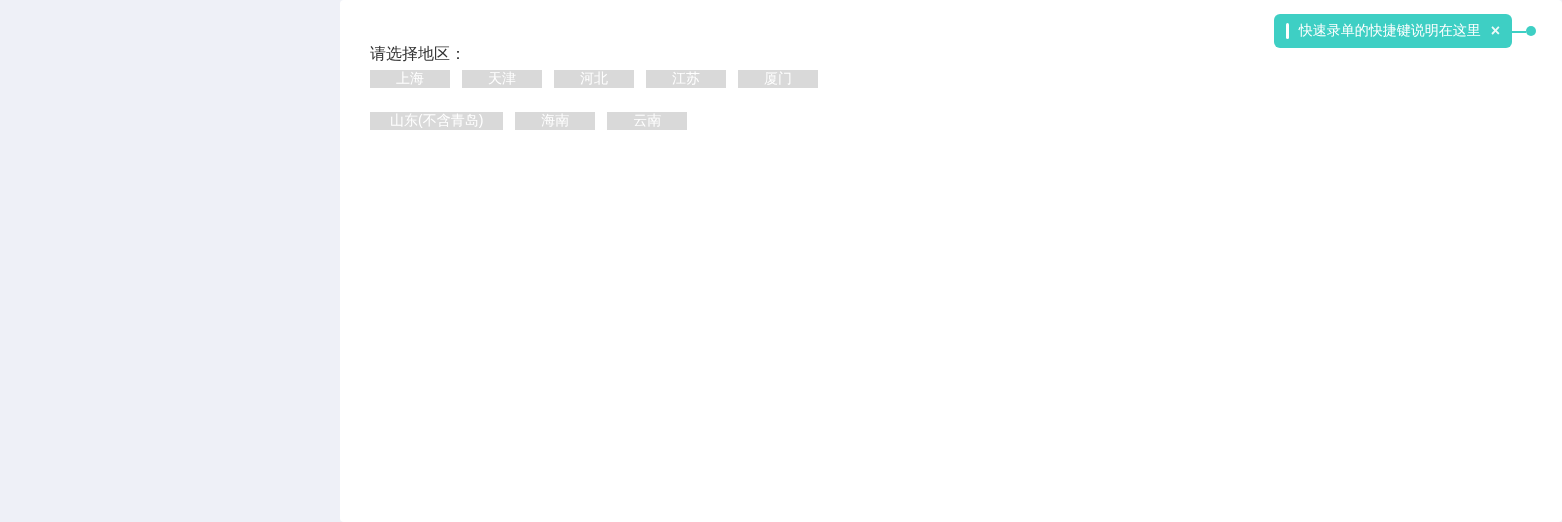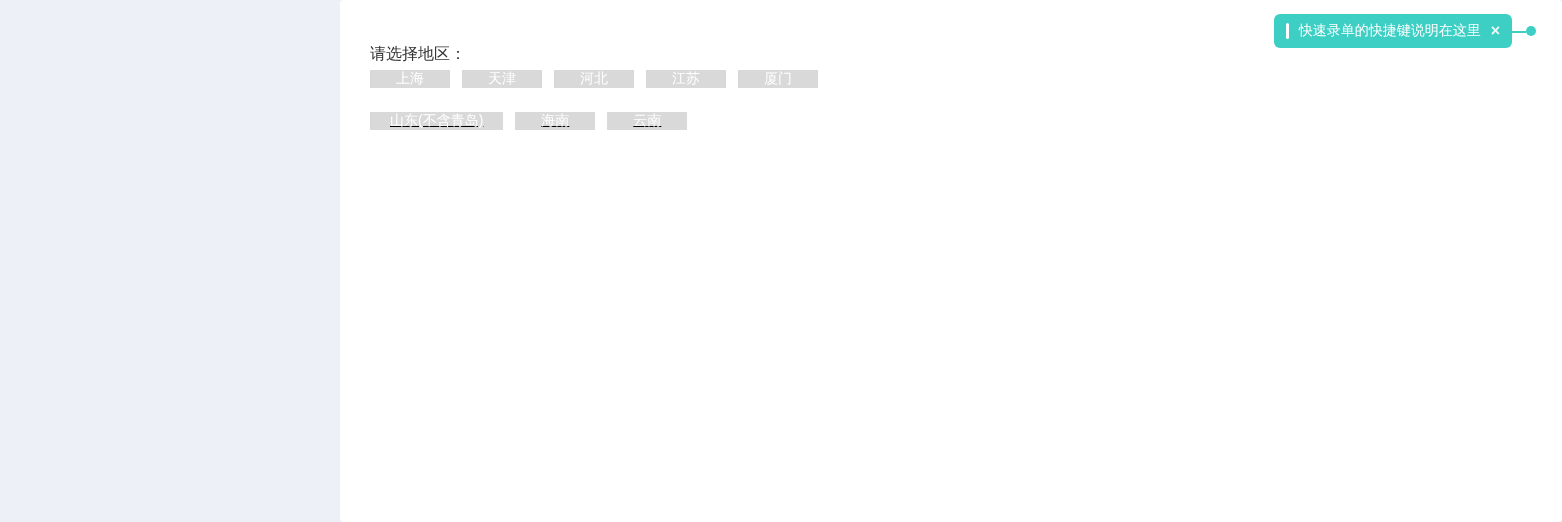--- a/index.html
+++ b/index.html
@@ -54,21 +54,20 @@
       gap: 12px;
     }
 
     .region-buttons-row2 {
       position: absolute;
       top: 112px;
       left: 30px;
       display: flex;
       flex-direction: row;
       gap: 12px;
-      text-decoration: underline;
     }
 
     .region-btn {
       background: #d9d9d9;
       color: #fff;
       border: none;
       border-radius: 0;
       padding: 0 20px;
       font-size: 14px;
       cursor: pointer;

